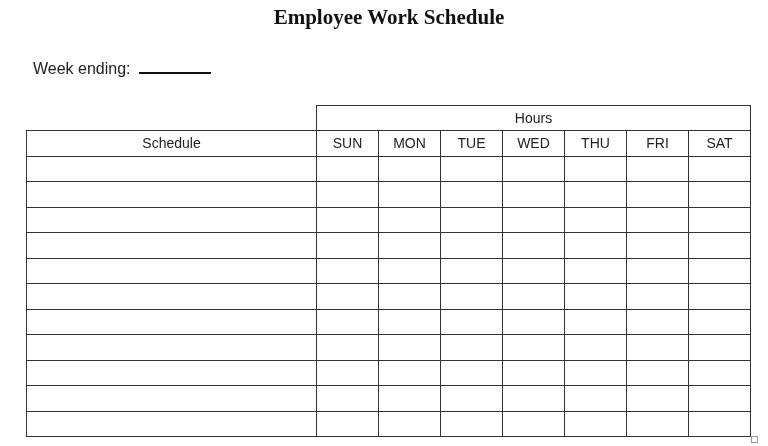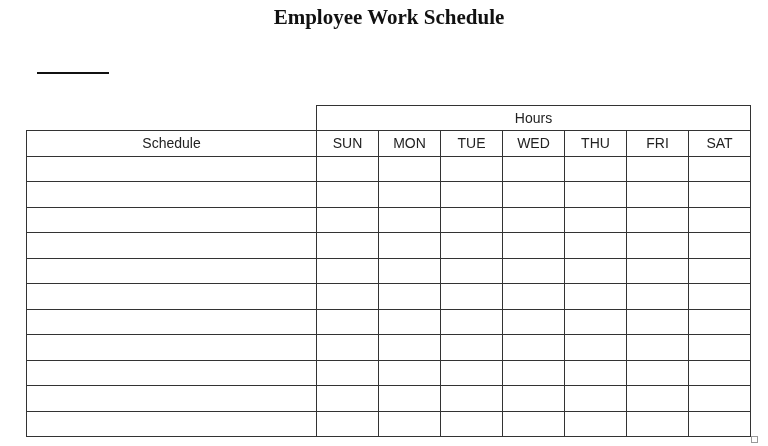--- a/index.html
+++ b/index.html
@@ -28,20 +28,21 @@
   .resize-handle {
     position:absolute; left:751px; top:436px; width:5px; height:5px; border:1px solid #999; background:#fff;
   }
 </style>
 </head>
 <body>
 
 <div class="title">Employee Work Schedule</div>
 
 <div class="week">
+  <span>Week ending:</span>
   <span class="blank"></span>
 </div>
 
 <table class="sched">
   <colgroup>
     <col style="width:290px">
     <col style="width:62px">
       <col style="width:62px">
       <col style="width:62px">
     <col style="width:62px">

